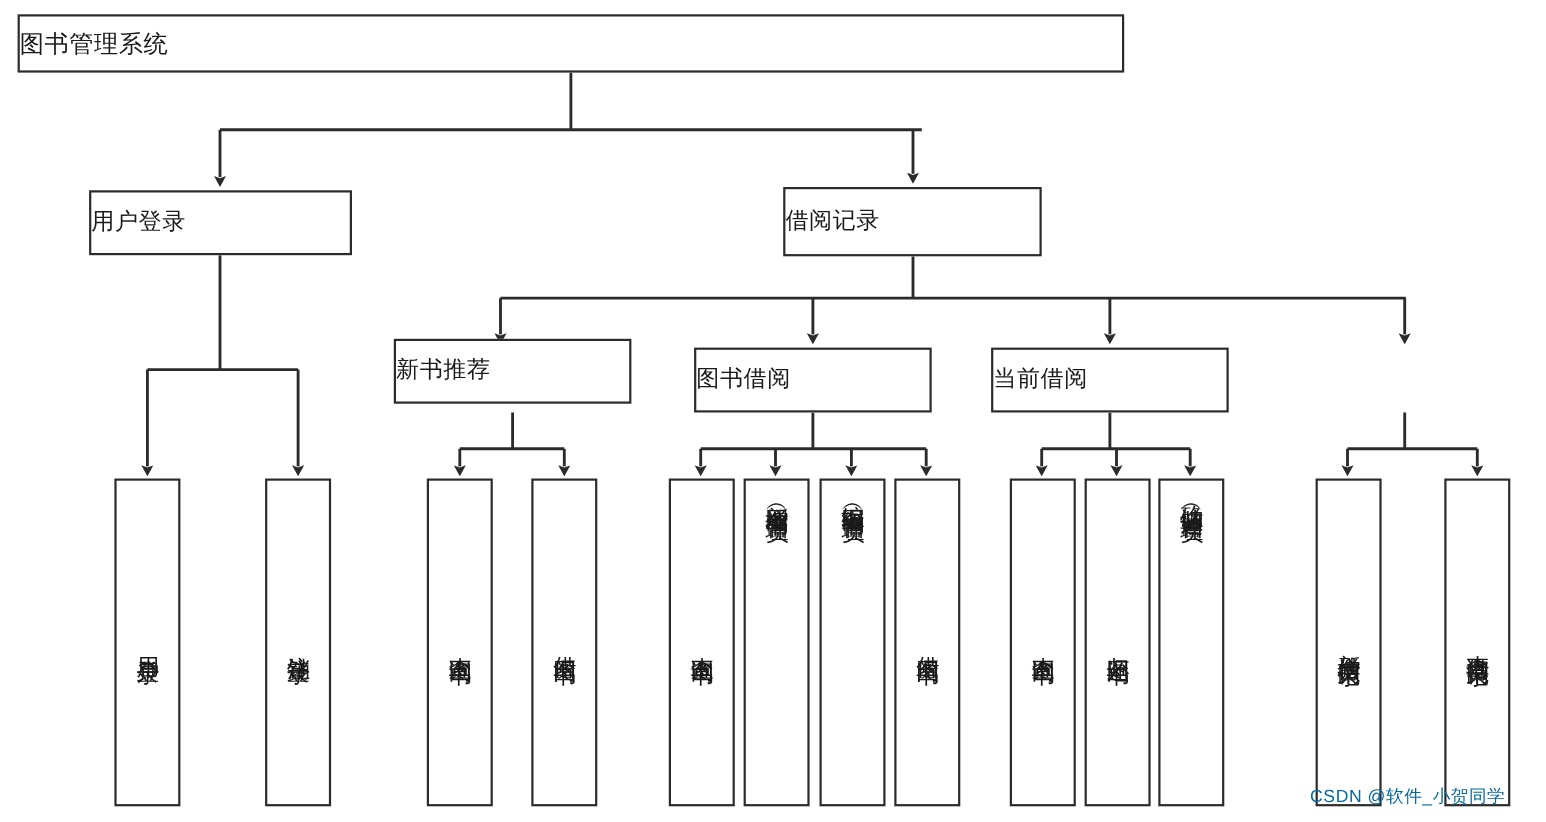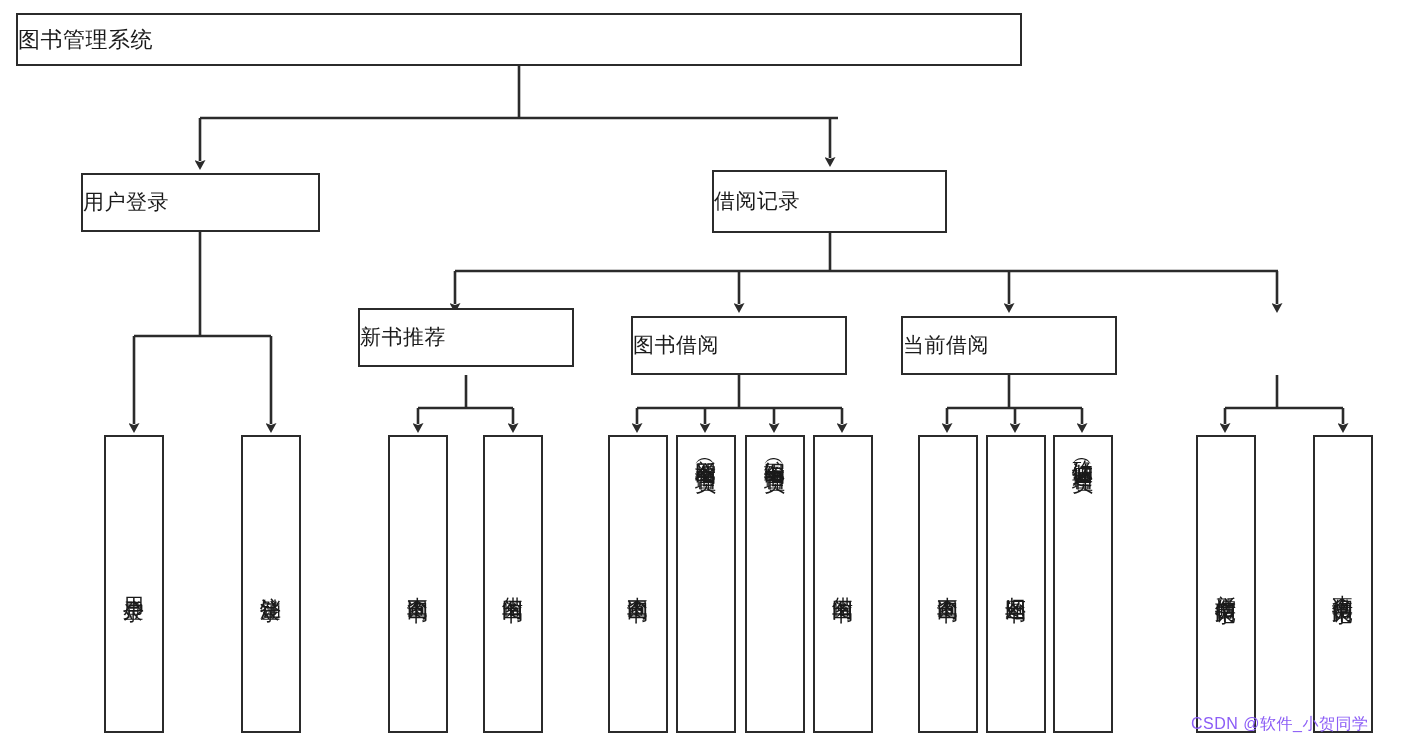--- a/index.html
+++ b/index.html
@@ -60,21 +60,21 @@
     text-orientation: upright;
     font-size: 21px;
     letter-spacing: 2px;
     line-height: 1.0;
   }
   #watermark {
     position: absolute;
     left: 1191px;
     top: 714px;
     font-size: 16px;
-    color: #8b5cf6;
+    color: #0369a1;
     letter-spacing: 0.5px;
     white-space: nowrap;
     z-index: 5;
     font-family: "Liberation Sans", "DejaVu Sans", sans-serif;
   }
 </style>
 </head>
 <body>
 
 <div id="canvas">

